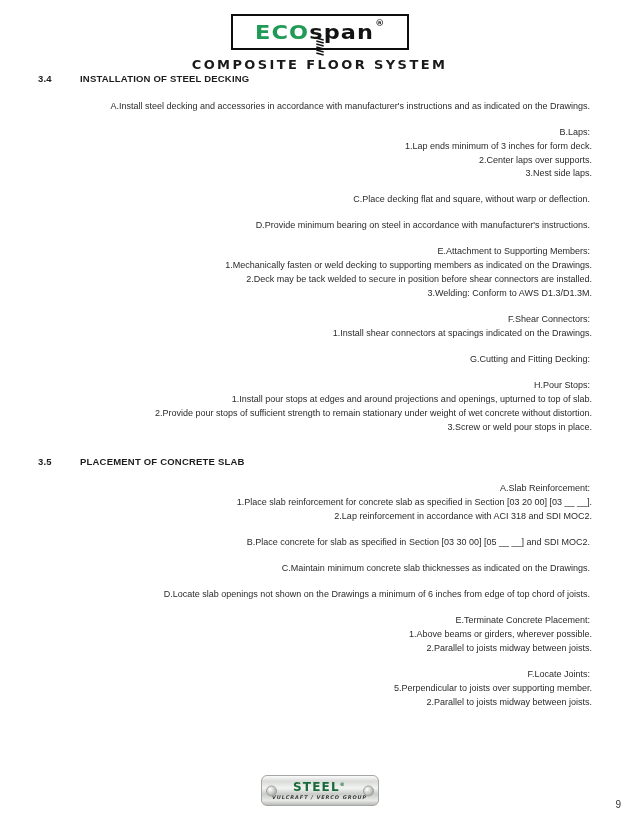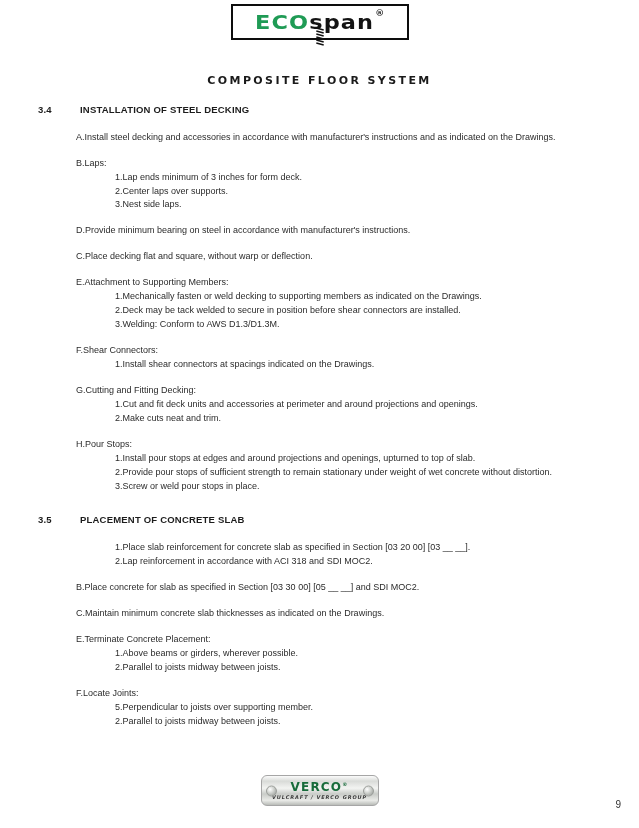--- a/index.html
+++ b/index.html
@@ -13,25 +13,24 @@
     height: 828px;
     font-family: "Liberation Sans", sans-serif;
     color: #2b2b2b;
     position: relative;
     overflow: hidden;
   }
 
   
   .header {
     width: 100%;
-    padding-top: 4px;
+    padding-top: 14px;
     display: flex;
     flex-direction: column;
     align-items: center;
-    gap: 10px;
   }
   .eco-logo-box {
     width: 178px;
     height: 36px;
     border: 2px solid #0d0d0d;
     box-sizing: border-box;
     display: flex;
     align-items: center;
     justify-content: center;
     position: relative;
@@ -61,32 +60,32 @@
   .eco-coil {
     position: absolute;
     left: 50%;
     transform: translateX(-50%);
     top: 20px;
     width: 9px;
     height: 22px;
     overflow: hidden;
   }
   .eco-tagline {
-    margin-top: 24px;
+    margin-top: 7px;
     font-family: "DejaVu Sans", sans-serif;
-    font-size: 11px;
+    font-size: 13px;
     font-weight: 700;
     letter-spacing: 2.4px;
     color: #1a1a1a;
   }
 
   
   .page-body {
     padding: 0 40px 0 38px;
-    margin-top: 16px;
+    margin-top: 0;
     font-size: 9px;
     line-height: 1.55;
   }
 
   .section {
     margin-top: 0;
   }
   .section + .section { margin-top: 20px; }
 
   .section-head {
@@ -99,20 +98,21 @@
   }
   .section-num {
     width: 42px;
     flex: 0 0 42px;
   }
   .section-title { flex: 1; }
 
   .item {
     margin-left: 38px;
     margin-bottom: 12px;
+    text-align: right;
   }
   .item-text {
     padding-left: 14px;
     text-indent: -14px;
     max-width: 500px;
   }
   .sub-list {
     margin-top: 0;
   }
   .sub-item {
@@ -230,71 +230,71 @@
         </div>
         <div class="item">
           <div class="item-text">B.Laps:</div>
           <div class="sub-list">
             <div class="sub-item">1.Lap ends minimum of 3 inches for form deck.</div>
             <div class="sub-item">2.Center laps over supports.</div>
             <div class="sub-item">3.Nest side laps.</div>
           </div>
         </div>
         <div class="item">
+          <div class="item-text">C.Place decking flat and square, without warp or deflection.</div>
+        </div>
+        <div class="item">
           <div class="item-text">D.Provide minimum bearing on steel in accordance with manufacturer's instructions.</div>
-        </div>
-        <div class="item">
-          <div class="item-text">C.Place decking flat and square, without warp or deflection.</div>
         </div>
         <div class="item">
           <div class="item-text">E.Attachment to Supporting Members:</div>
           <div class="sub-list">
             <div class="sub-item">1.Mechanically fasten or weld decking to supporting members as indicated on the Drawings.</div>
             <div class="sub-item">2.Deck may be tack welded to secure in position before shear connectors are installed.</div>
             <div class="sub-item">3.Welding:  Conform to AWS D1.3/D1.3M.</div>
           </div>
         </div>
         <div class="item">
           <div class="item-text">F.Shear Connectors:</div>
           <div class="sub-list">
             <div class="sub-item">1.Install shear connectors at spacings indicated on the Drawings.</div>
           </div>
         </div>
         <div class="item">
           <div class="item-text">G.Cutting and Fitting Decking:</div>
-          <div class="sub-list">
-            <div class="sub-item">1.Cut and fit deck units and accessories at perimeter and around projections and openings.</div>
-            <div class="sub-item">2.Make cuts neat and trim.</div>
-          </div>
         </div>
         <div class="item">
           <div class="item-text">H.Pour Stops:</div>
           <div class="sub-list">
             <div class="sub-item">1.Install pour stops at edges and around projections and openings, upturned to top of slab.</div>
             <div class="sub-item">2.Provide pour stops of sufficient strength to remain stationary under weight of wet concrete without distortion.</div>
             <div class="sub-item">3.Screw or weld pour stops in place.</div>
           </div>
         </div>
       </div>
       <div class="section">
         <div class="section-head">
           <span class="section-num">3.5</span>
           <span class="section-title">PLACEMENT OF CONCRETE SLAB</span>
         </div>
         <div class="item">
+          <div class="item-text">A.Slab Reinforcement:</div>
           <div class="sub-list">
             <div class="sub-item">1.Place slab reinforcement for concrete slab as specified in Section [03 20 00]  [03 __ __].</div>
             <div class="sub-item">2.Lap reinforcement in accordance with ACI 318 and SDI MOC2.</div>
           </div>
         </div>
         <div class="item">
           <div class="item-text">B.Place concrete for slab as specified in Section [03 30 00]  [05 __ __] and SDI MOC2.</div>
         </div>
         <div class="item">
           <div class="item-text">C.Maintain minimum concrete slab thicknesses as indicated on the Drawings.</div>
+        </div>
+        <div class="item">
+          <div class="item-text">D.Locate slab openings not shown on the Drawings a minimum of 6 inches from edge of top chord of joists.</div>
         </div>
         <div class="item">
           <div class="item-text">E.Terminate Concrete Placement:</div>
           <div class="sub-list">
             <div class="sub-item">1.Above beams or girders, wherever possible.</div>
             <div class="sub-item">2.Parallel to joists midway between joists.</div>
           </div>
         </div>
         <div class="item">
           <div class="item-text">F.Locate Joints:</div>
@@ -304,17 +304,17 @@
           </div>
         </div>
       </div>
     </div>
 </div>
 
 <div class="footer">
   <div class="nucor-plate">
     <span class="nucor-bolt left"></span>
     <span class="nucor-bolt right"></span>
-    <div class="nucor-word"><span>VERCO</span><span class="nucor-reg">®</span></div>
+    <div class="nucor-word"><span>STEEL</span><span class="nucor-reg">®</span></div>
     <div class="nucor-sub">VULCRAFT / VERCO GROUP</div>
   </div>
   <div class="page-number">9</div>
 </div>
 
 </body></html>

